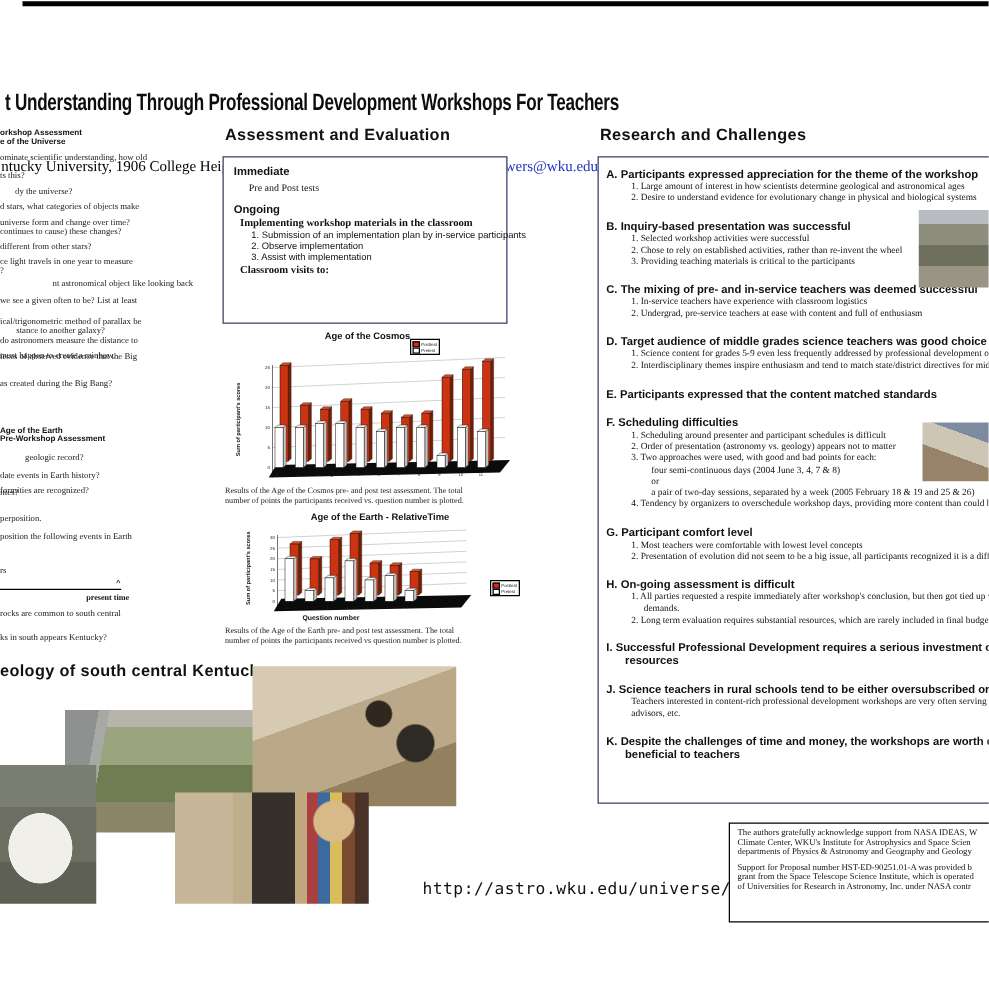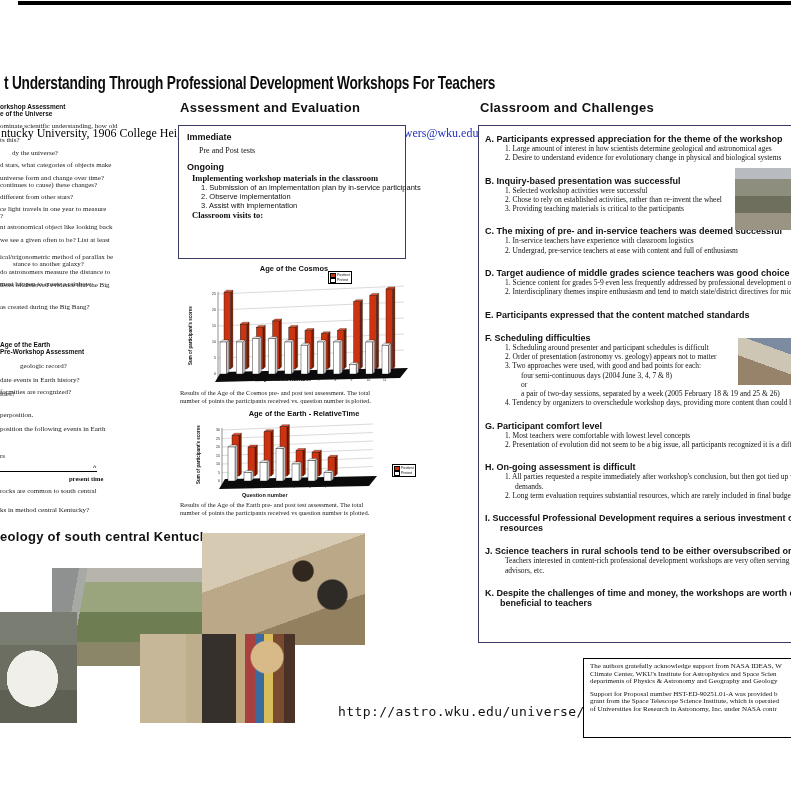--- a/index.html
+++ b/index.html
@@ -106,39 +106,39 @@
     <div class="lc-line lc-bold" style="top: 110px;">e of the Universe</div>
     <div class="lc-line lc-serif" style="top: 122px;">ominate scientific understanding, how old</div>
     <div class="lc-line lc-serif" style="top: 136px;">ts this?</div>
     <div class="lc-line lc-serif" style="top: 149px; margin-left: 12px;">dy the universe?</div>
     <div class="lc-line lc-serif" style="top: 161px;">d stars, what categories of objects make</div>
     <div class="lc-line lc-serif" style="top: 174px;">universe form and change over time?</div>
     <div class="lc-line lc-serif" style="top: 181px;">continues to cause) these changes?</div>
     <div class="lc-line lc-serif" style="top: 193px;">different from other stars?</div>
     <div class="lc-line lc-serif" style="top: 205px;">ce light travels in one year to measure</div>
     <div class="lc-line lc-serif" style="top: 212px;">?</div>
-    <div class="lc-line lc-serif" style="top: 223px;">nt astronomical object like looking back</div>
+    <div class="lc-line lc-serif" style="top: 223px; padding-left: 42px;">nt astronomical object like looking back</div>
     <div class="lc-line lc-serif" style="top: 236px;">we see a given often to be? List at least</div>
     <div class="lc-line lc-serif" style="top: 253px;">ical/trigonometric method of parallax be</div>
     <div class="lc-line lc-serif" style="top: 260px; padding-left: 13px;">stance to another galaxy?</div>
     <div class="lc-line lc-serif" style="top: 268px;">do astronomers measure the distance to</div>
     <div class="lc-line lc-serif" style="top: 280px;">must happen to create a rainbow.</div>
     <div class="lc-line lc-serif" style="top: 281px;">ieces of observed evidence that the Big</div>
     <div class="lc-line lc-serif" style="top: 303px;">as created during the Big Bang?</div>
     <div class="lc-line lc-bold" style="top: 341px;">Age of the Earth</div>
     <div class="lc-line lc-bold" style="top: 348px;">Pre-Workshop Assessment</div>
     <div class="lc-line lc-serif" style="top: 362px; padding-left: 20px;">geologic record?</div>
     <div class="lc-line lc-serif" style="top: 376px;">date events in Earth history?</div>
     <div class="lc-line lc-serif" style="top: 390px;">ities?</div>
     <div class="lc-line lc-serif" style="top: 388px;">formities are recognized?</div>
     <div class="lc-line lc-serif" style="top: 411px;">perposition.</div>
     <div class="lc-line lc-serif" style="top: 425px;">position the following events in Earth</div>
     <div class="lc-line lc-serif" style="top: 452px;">rs</div>
     <div class="lc-line lc-serif" style="top: 487px;">rocks are common to south central</div>
-    <div class="lc-line lc-serif" style="top: 506px;">ks in method central Kentucky?</div>
+    <div class="lc-line lc-serif" style="top: 506px;">ks in south appears Kentucky?</div>
   </div>
 <div class="abs timeline"></div>
 <div class="abs timeline-arrow">^</div>
 <div class="abs present-time">present time</div>
 <div class="abs geo-heading">eology of south central Kentucky</div>
 
 <div class="abs mid-heading">Assessment and Evaluation</div>
 <div class="abs assess-box">
   <div class="as-label">Immediate</div>
   <div class="as-item0">Pre and Post tests</div>
@@ -325,21 +325,21 @@
       <text x="117" y="67.5" font-size="3.2" fill="#222">7</text>
     </svg>
   <div class="legend" id="legend2" style="left:208px;top:56px;">
       <div class="leg-row"><span class="leg-sw" style="background: rgb(204, 51, 17);"></span>Posttest</div>
       <div class="leg-row"><span class="leg-sw" style="background: rgb(255, 255, 255);"></span>Pretest</div>
     </div>
   <div class="ch-xlab" style="left:58px;top:84px;font-size:5.5px;">Question number</div>
 </div>
 <div class="caption" id="cap2">Results of the Age of the Earth pre- and post test assessment. The total number of points the participants received vs question number is plotted.</div>
 
-<div class="abs succ-heading">Classroom and Challenges</div>
+<div class="abs succ-heading">Research and Challenges</div>
 <div class="abs succ-box" id="succ-box">
     <div class="succ-item">
       <div class="succ-title">A. Participants expressed appreciation for the theme of the workshop</div>
       <div class="succ-sub">1. Large amount of interest in how scientists determine geological and astronomical ages</div>
       <div class="succ-sub">2. Desire to understand evidence for evolutionary change in physical and biological systems</div>
     </div>
     <div class="succ-item">
       <div class="succ-title">B. Inquiry-based presentation was successful</div>
       <div class="succ-sub">1. Selected workshop activities were successful</div>
       <div class="succ-sub">2. Chose to rely on established activities, rather than re-invent the wheel</div>

